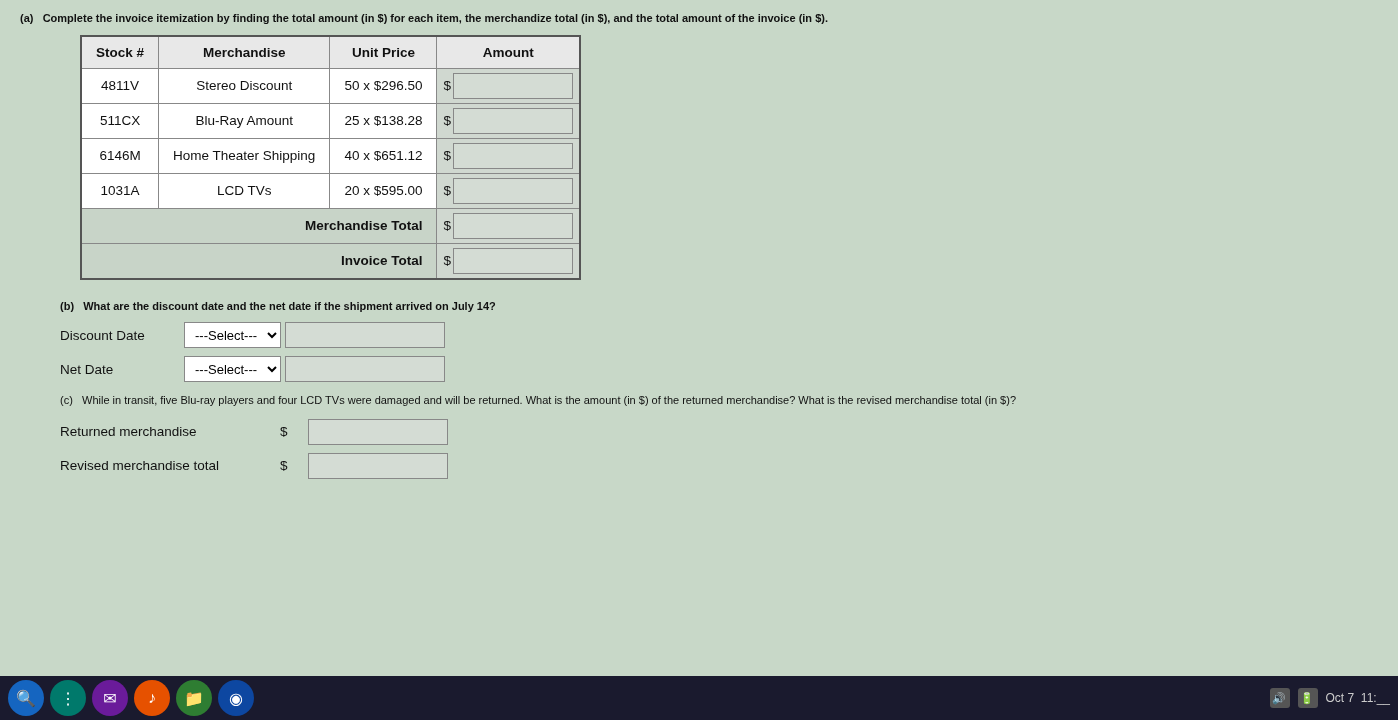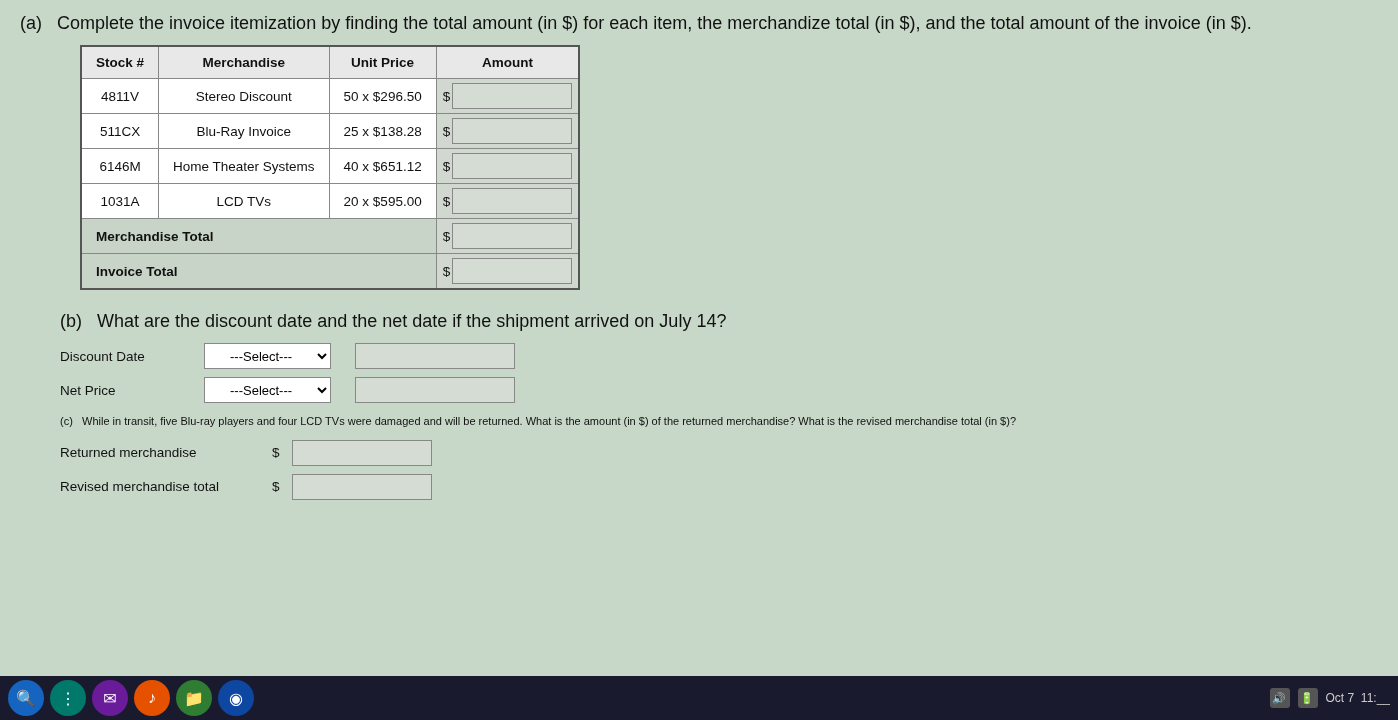--- a/index.html
+++ b/index.html
@@ -9,23 +9,24 @@
       background: #c8d8c8;
       width: 1398px;
       min-height: 720px;
       padding: 10px 20px;
       color: #111;
     }
     .question-block {
       margin-bottom: 18px;
     }
     .question-label {
-      font-size: 18px;
+      font-size: 11px;
       margin-bottom: 8px;
       line-height: 1.5;
+      font-weight: bold;
     }
     
     .invoice-table-wrap {
       margin-left: 60px;
       margin-bottom: 10px;
     }
     table.invoice-table {
       border-collapse: collapse;
       border: 2px solid #555;
       background: #fff;
@@ -35,21 +36,21 @@
       border: 1px solid #888;
       padding: 8px 14px;
       text-align: center;
       font-size: 13.5px;
     }
     table.invoice-table th {
       background: #e8e8e8;
       font-weight: bold;
     }
     table.invoice-table td.label-cell {
-      text-align: left;
+      text-align: right;
       margin-left: 44px;
     }
     table.invoice-table td.amount-cell {
       background: #d0d8d0;
       padding: 4px 6px;
     }
     .amount-row td {
       background: #c8d4c8;
     }
     .amount-input-wrap {
@@ -74,30 +75,30 @@
     }
     
     .part-b-wrap {
       margin-left: 40px;
       margin-bottom: 10px;
     }
     .field-row {
       display: flex;
       align-items: center;
       margin-bottom: 8px;
-      gap: 24px;
+      gap: 4px;
     }
     .field-label {
       font-size: 13.5px;
       min-width: 120px;
     }
     .select-dropdown {
       border: 1px solid #888;
       background: #fff;
-      padding: 3px 21px;
+      padding: 3px 6px;
       font-size: 13px;
       height: 26px;
       min-width: 90px;
     }
     .text-input {
       width: 160px;
       height: 26px;
       border: 1px solid #888;
       background: #d4dcd4;
       padding: 2px 4px;
@@ -108,21 +109,21 @@
       margin-left: 40px;
     }
     .part-c-text {
       font-size: 11px;
       margin-bottom: 10px;
       line-height: 1.5;
     }
     .dollar-input-row {
       display: flex;
       align-items: center;
-      gap: 12px;
+      gap: 20px;
       margin-bottom: 8px;
     }
     .dollar-input-label {
       font-size: 13.5px;
       min-width: 200px;
     }
     .dollar-input {
       width: 140px;
       height: 26px;
       border: 1px solid #888;
@@ -208,33 +209,33 @@
           <td class="amount-cell">
             <div class="amount-input-wrap">
               <span class="dollar-sign">$</span>
               <input type="text" class="amount-input" value="" style="">
             </div>
           </td>
         </tr>
 
         <tr>
           <td>511CX</td>
-          <td>Blu-Ray Invoice</td>
+          <td>Blu-Ray Amount</td>
           <td>25 x $138.28</td>
           <td class="amount-cell">
             <div class="amount-input-wrap">
               <span class="dollar-sign">$</span>
               <input type="text" class="amount-input" value="" style="">
             </div>
           </td>
         </tr>
 
         <tr>
           <td>6146M</td>
-          <td>Home Theater Systems</td>
+          <td>Home Theater Shipping</td>
           <td>40 x $651.12</td>
           <td class="amount-cell">
             <div class="amount-input-wrap">
               <span class="dollar-sign">$</span>
               <input type="text" class="amount-input" value="" style="">
             </div>
           </td>
         </tr>
 
         <tr>
@@ -285,21 +286,21 @@
       <option>---Select---</option>
       <option>July 24</option>
       <option>July 28</option>
       <option>August 13</option>
       <option>August 14</option>
       <option>August 24</option>
     </select>
     <input type="text" class="text-input" value="" style="">
   </div>
   <div class="field-row">
-    <span class="field-label">Net Price</span>
+    <span class="field-label">Net Date</span>
     <select class="select-dropdown">
       <option>---Select---</option>
       <option>July 24</option>
       <option>July 28</option>
       <option>August 13</option>
       <option>August 14</option>
       <option>August 24</option>
     </select>
     <input type="text" class="text-input" value="" style="">
   </div>

